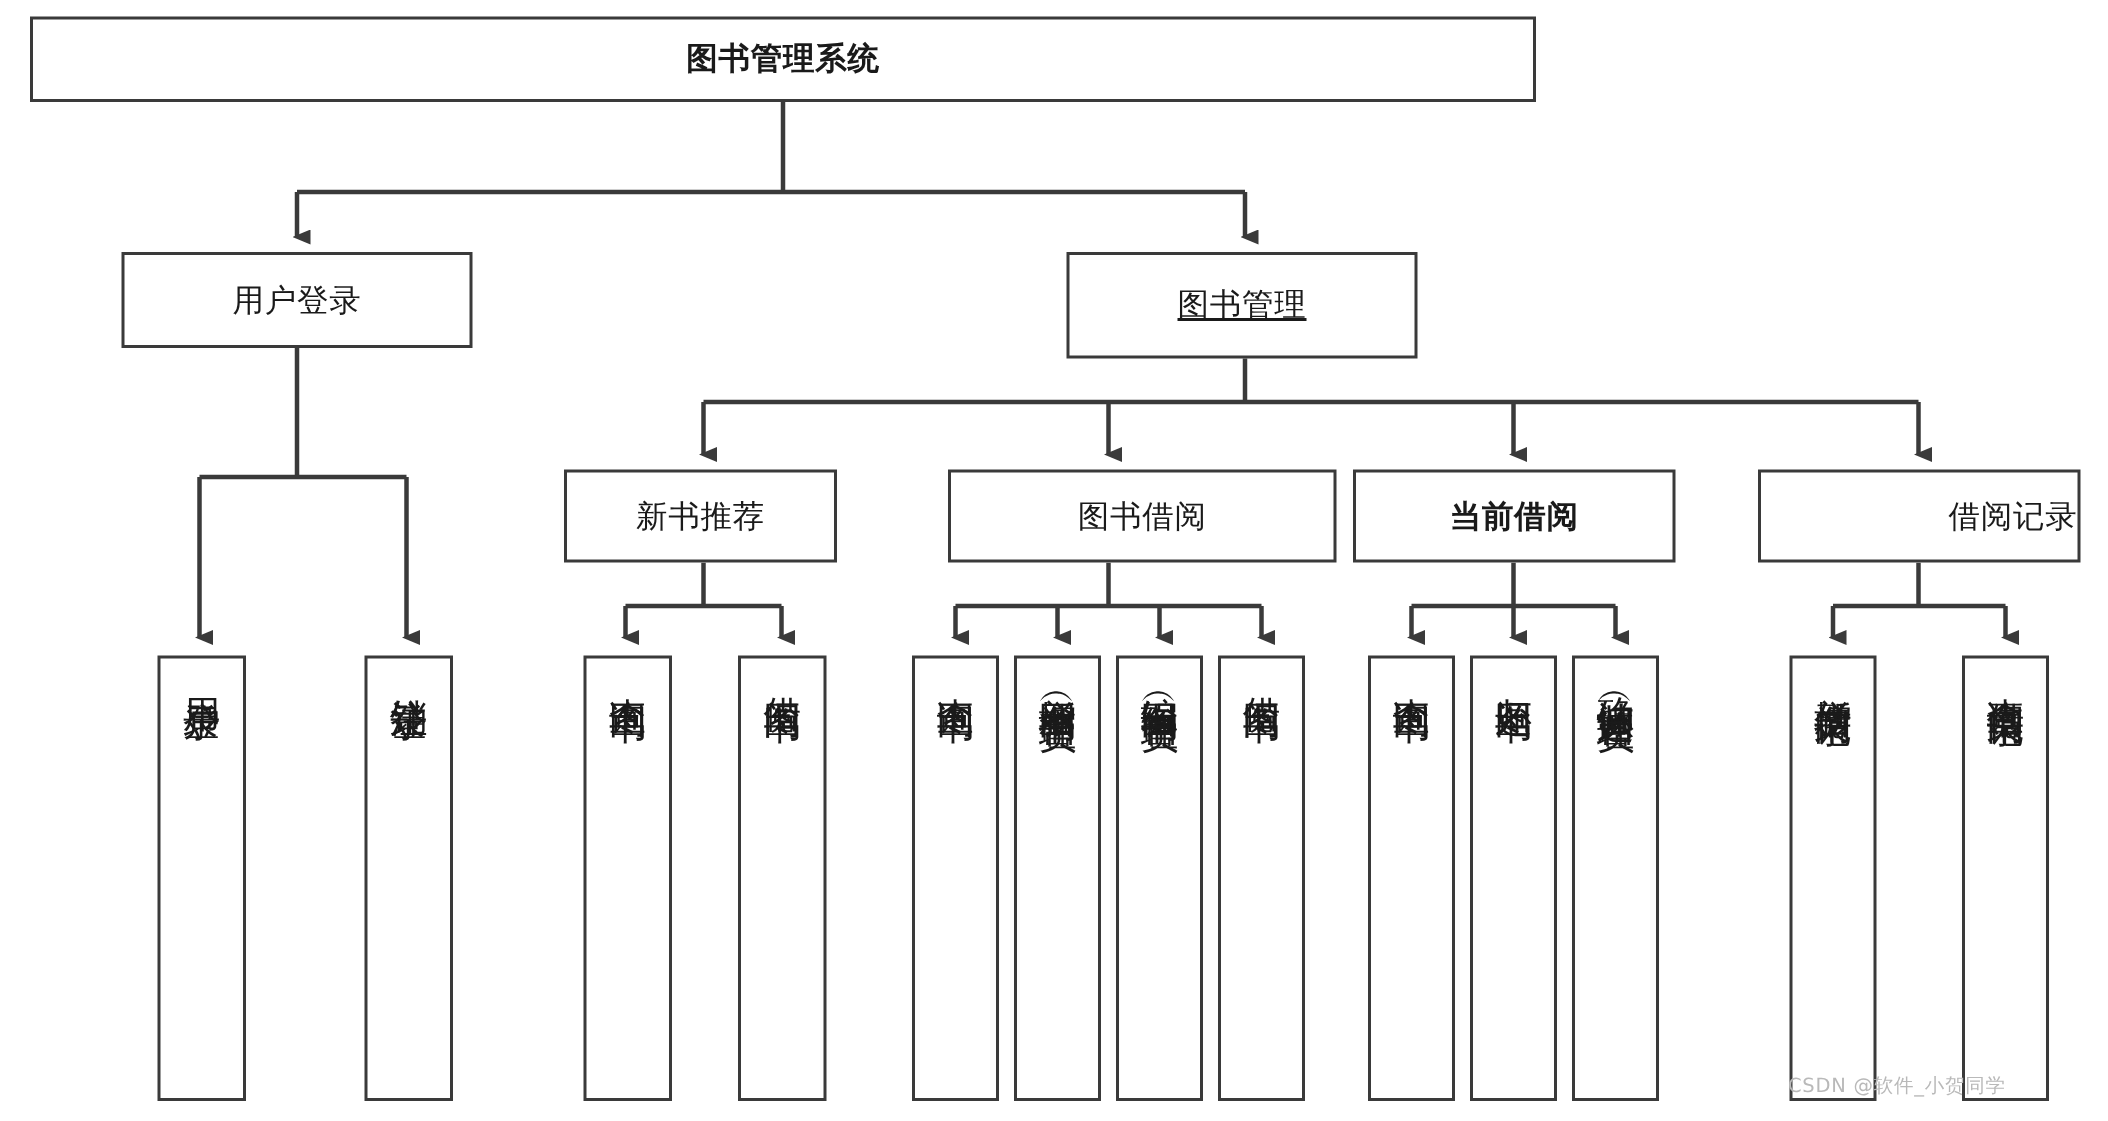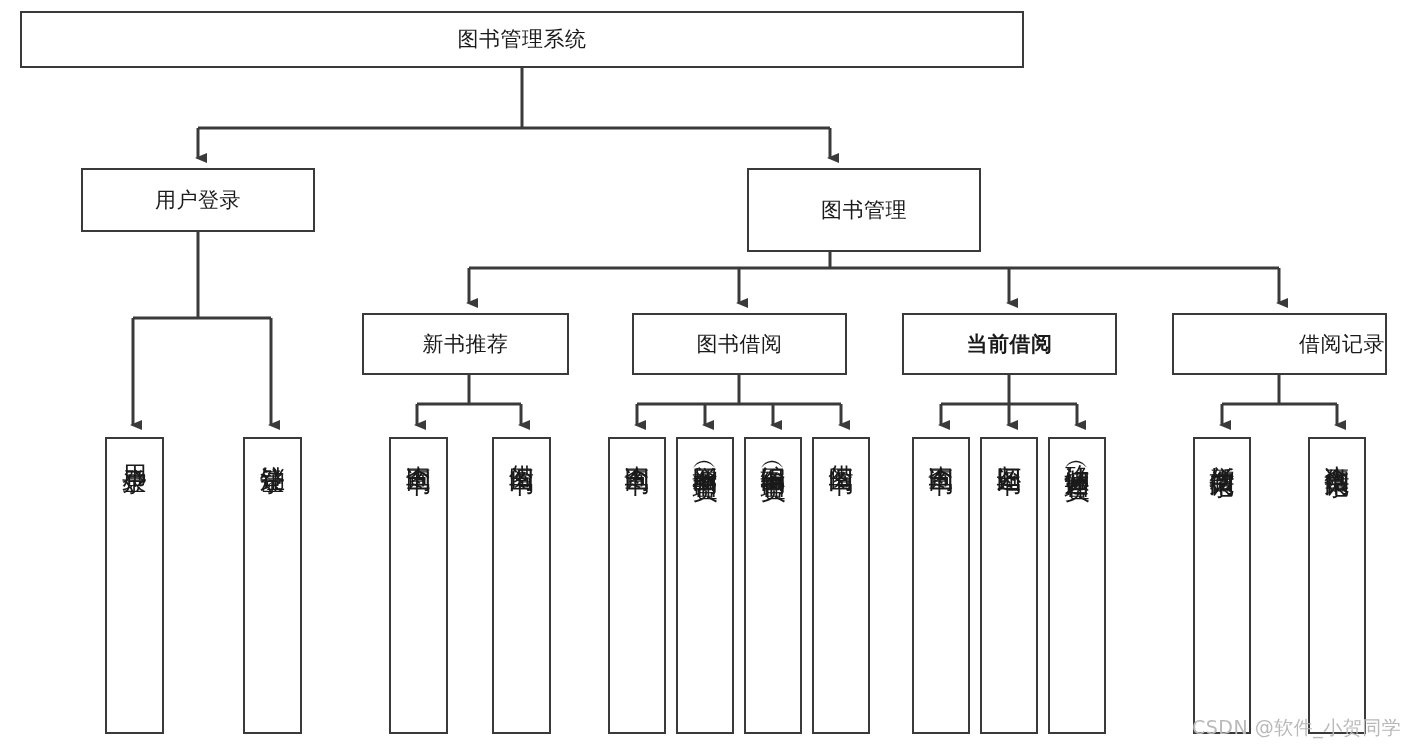--- a/index.html
+++ b/index.html
@@ -56,21 +56,21 @@
     writing-mode: vertical-rl;
     text-orientation: upright;
     font-size: 25px;
     line-height: 1.0;
     letter-spacing: 2px;
     white-space: nowrap;
   }
   .watermark {
     position: absolute;
     color: #b9b9b9;
-    font-size: 19px;
+    font-size: 13px;
     white-space: nowrap;
     letter-spacing: 0.5px;
   }
 </style>
 </head>
 <body>
 
 <div id="canvas">
 
   <svg id="edges" viewBox="0 0 1405 747">
@@ -116,35 +116,35 @@
       <path d="M1009,404 L1009,425" marker-end="url(#arrow)"></path>
       <path d="M1077,404 L1077,425" marker-end="url(#arrow)"></path>
 
       <path d="M1279,375 L1279,404"></path>
       <path d="M1222,404 L1337,404"></path>
       <path d="M1222,404 L1222,425" marker-end="url(#arrow)"></path>
       <path d="M1337,404 L1337,425" marker-end="url(#arrow)"></path>
     </g>
   </svg>
 
-  <div class="node horiz" style="left:20px; top:11px; width:1004px; height:57px;">
+  <div class="node horiz" style="left:20px; top:11px; width:1004px; height:57px;font-weight:bold;">
     <span class="label">图书管理系统</span>
   </div>
 
   <div class="node horiz" style="left:81px; top:168px; width:234px; height:64px;">
     <span class="label">用户登录</span>
   </div>
-  <div class="node horiz" style="left:747px; top:168px; width:234px; height:84px;">
+  <div class="node horiz" style="left:711px; top:168px; width:234px; height:71px;text-decoration:underline;">
     <span class="label">图书管理</span>
   </div>
 
-  <div class="node horiz" style="left:362px; top:313px; width:207px; height:62px;font-family:Liberation Serif, serif;">
+  <div class="node horiz" style="left:376px; top:313px; width:182px; height:62px;font-family:Liberation Serif, serif;">
     <span class="label">新书推荐</span>
   </div>
-  <div class="node horiz" style="left:632px; top:313px; width:215px; height:62px;">
+  <div class="node horiz" style="left:632px; top:313px; width:259px; height:62px;">
     <span class="label">图书借阅</span>
   </div>
   <div class="node horiz" style="left:902px; top:313px; width:215px; height:62px;font-weight:bold;">
     <span class="label">当前借阅</span>
   </div>
   <div class="node horiz" style="left:1172px; top:313px; width:215px; height:62px;justify-content:flex-end;">
     <span class="label">借阅记录</span>
   </div>
 
   <div class="node vert" style="left:105px; top:437px; width:59px; height:297px;">

